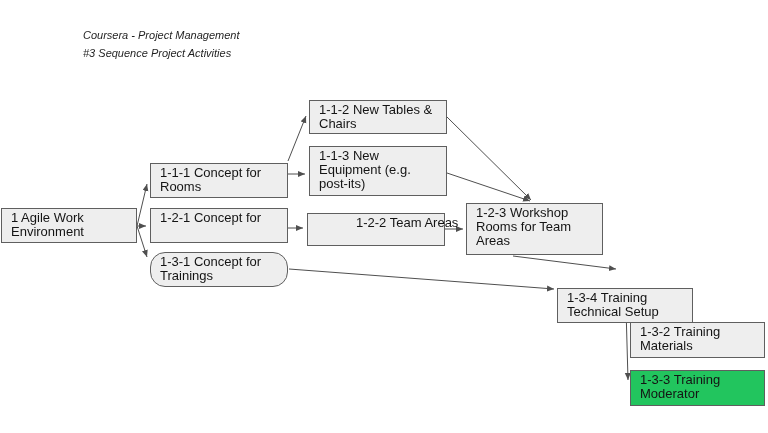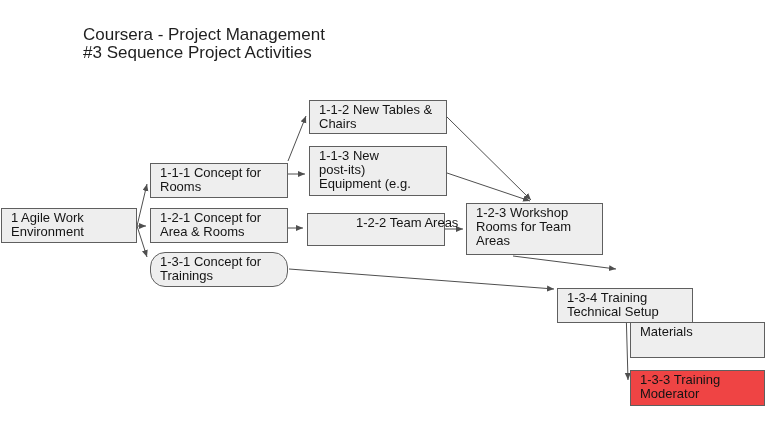--- a/index.html
+++ b/index.html
@@ -12,24 +12,25 @@
     position: relative;
     width: 768px;
     height: 433px;
     background: #ffffff;
     overflow: hidden;
   }
   #title-block {
     position: absolute;
     left: 83px;
     top: 26px;
-    font-size: 17px;
+    font-size: 11px;
     line-height: 18px;
     color: #1f1f1f;
     white-space: nowrap;
+    font-style: italic;
   }
   #edges-layer {
     position: absolute;
     left: 0;
     top: 0;
     width: 768px;
     height: 433px;
   }
   .node {
     position: absolute;
@@ -89,49 +90,49 @@
       <div class="node" style="left: 1px; top: 208px; width: 136px; height: 35px; background: rgb(238, 238, 238); border-color: rgb(95, 95, 95); color: rgb(20, 20, 20);">
         <div class="node-line">1 Agile Work</div>
         <div class="node-line">Environment</div>
       </div>
       <div class="node" style="left: 150px; top: 157px; width: 138px; height: 35px; background: rgb(238, 238, 238); border-color: rgb(95, 95, 95); color: rgb(20, 20, 20); margin-top: 6px;">
         <div class="node-line">1-1-1 Concept for</div>
         <div class="node-line">Rooms</div>
       </div>
       <div class="node" style="left: 150px; top: 208px; width: 138px; height: 35px; background: rgb(238, 238, 238); border-color: rgb(95, 95, 95); color: rgb(20, 20, 20);">
         <div class="node-line">1-2-1 Concept for</div>
-        <div class="node-line">Area &amp; Rooms</div>
       </div>
       <div class="node" style="left: 150px; top: 252px; width: 138px; height: 35px; background: rgb(238, 238, 238); border-color: rgb(95, 95, 95); color: rgb(20, 20, 20); border-radius: 15px;">
         <div class="node-line">1-3-1 Concept for</div>
         <div class="node-line">Trainings</div>
       </div>
       <div class="node" style="left: 309px; top: 100px; width: 138px; height: 34px; background: rgb(238, 238, 238); border-color: rgb(95, 95, 95); color: rgb(20, 20, 20);">
         <div class="node-line">1-1-2 New Tables &amp;</div>
         <div class="node-line">Chairs</div>
       </div>
       <div class="node" style="left: 309px; top: 146px; width: 138px; height: 50px; background: rgb(238, 238, 238); border-color: rgb(95, 95, 95); color: rgb(20, 20, 20);">
         <div class="node-line">1-1-3 New</div>
+        <div class="node-line">Equipment (e.g.</div>
         <div class="node-line">post-its)</div>
-        <div class="node-line">Equipment (e.g.</div>
       </div>
       <div class="node" style="left: 307px; top: 213px; width: 138px; height: 33px; background: rgb(238, 238, 238); border-color: rgb(95, 95, 95); color: rgb(20, 20, 20); padding-left: 48px;">
         <div class="node-line">1-2-2 Team Areas</div>
       </div>
       <div class="node" style="left: 466px; top: 203px; width: 137px; height: 52px; background: rgb(238, 238, 238); border-color: rgb(95, 95, 95); color: rgb(20, 20, 20);">
         <div class="node-line">1-2-3 Workshop</div>
         <div class="node-line">Rooms for Team</div>
         <div class="node-line">Areas</div>
       </div>
       <div class="node" style="left: 557px; top: 272px; width: 136px; height: 35px; background: rgb(238, 238, 238); border-color: rgb(95, 95, 95); color: rgb(20, 20, 20); margin-top: 16px;">
         <div class="node-line">1-3-4 Training</div>
         <div class="node-line">Technical Setup</div>
       </div>
       <div class="node" style="left: 630px; top: 322px; width: 135px; height: 36px; background: rgb(238, 238, 238); border-color: rgb(95, 95, 95); color: rgb(20, 20, 20);">
+        <div class="node-line">1-3-2 Training</div>
         <div class="node-line">Materials</div>
       </div>
-      <div class="node" style="left: 630px; top: 370px; width: 135px; height: 36px; background: #ef4444; border-color: rgb(95, 95, 95); color: rgb(20, 20, 20);">
+      <div class="node" style="left: 630px; top: 370px; width: 135px; height: 36px; background: #22c55e; border-color: rgb(95, 95, 95); color: rgb(20, 20, 20);">
         <div class="node-line">1-3-3 Training</div>
         <div class="node-line">Moderator</div>
       </div>
     </div>
 
 </div>
 
 </body></html>

